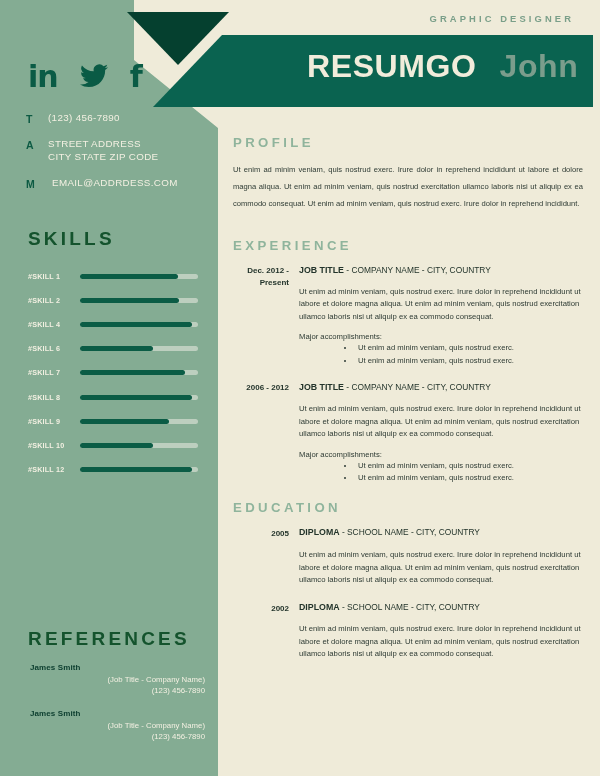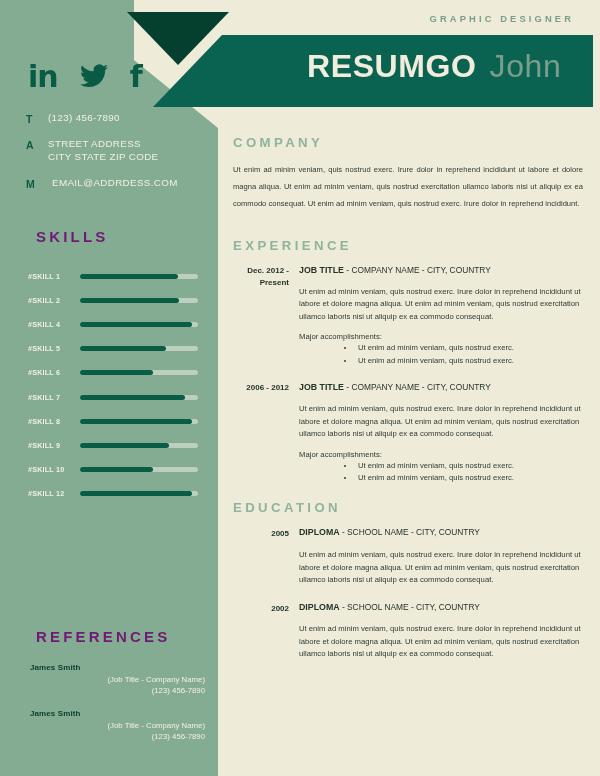--- a/index.html
+++ b/index.html
@@ -106,25 +106,25 @@
   .contact-val {
     font-size: 9.8px;
     color: #f3f0e2;
     letter-spacing: .35px;
     line-height: 1.32;
   }
 
   
   .side-head {
     position: absolute;
-    left: 36px;
-    font-size: 15px;
+    left: 28px;
+    font-size: 19px;
     font-weight: bold;
     letter-spacing: 3.2px;
-    color: #701a75;
+    color: #14532d;
   }
   #skills-head { top: 228px; }
   #refs-head   { top: 628px; }
 
   
   .skills-wrap {
     position: absolute;
     left: 28px;
     top: 264px;
     width: 170px;
@@ -190,32 +190,32 @@
     font-weight: bold;
     letter-spacing: 3.1px;
     color: #7a9f89;
   }
   .name-block {
     position: absolute;
     left: 307px;
     top: 48px;
     display: flex;
     align-items: baseline;
-    gap: 13px;
+    gap: 23px;
   }
   .name-first {
     font-size: 32px;
     font-weight: bold;
     color: #f1ecdb;
     letter-spacing: .6px;
     font-family: "Liberation Sans", sans-serif;
   }
   .name-last {
     font-size: 32px;
-    font-weight: normal;
+    font-weight: bold;
     color: #7b9d8c;
     letter-spacing: .6px;
     font-family: "Liberation Sans", sans-serif;
   }
 
   
   .main {
     position: absolute;
     left: 233px;
     top: 135px;
@@ -346,26 +346,20 @@
           <div class="skill-fill" style="width: 84%;"></div>
         </div>
       </div>
       <div class="skill-row">
         <span class="skill-label">#SKILL 4</span>
         <div class="skill-track">
           <div class="skill-fill" style="width: 95%;"></div>
         </div>
       </div>
       <div class="skill-row">
-        <span class="skill-label">#SKILL 5</span>
-        <div class="skill-track">
-          <div class="skill-fill" style="width: 73%;"></div>
-        </div>
-      </div>
-      <div class="skill-row">
         <span class="skill-label">#SKILL 6</span>
         <div class="skill-track">
           <div class="skill-fill" style="width: 62%;"></div>
         </div>
       </div>
       <div class="skill-row">
         <span class="skill-label">#SKILL 7</span>
         <div class="skill-track">
           <div class="skill-fill" style="width: 89%;"></div>
         </div>
@@ -407,21 +401,21 @@
       <div class="ref-item">
         <div class="ref-name">James Smith</div>
         <div class="ref-line">(Job Title - Company Name)</div>
         <div class="ref-line">(123) 456-7890</div>
       </div>
     </div>
 
   <div class="main">
 
     <section>
-      <div class="sec-head">COMPANY</div>
+      <div class="sec-head">PROFILE</div>
       <p class="body-para">Ut enim ad minim veniam, quis nostrud exerc. Irure dolor in reprehend incididunt ut labore et dolore magna aliqua. Ut enim ad minim veniam, quis nostrud exercitation ullamco laboris nisi ut aliquip ex ea commodo consequat. Ut enim ad minim veniam, quis nostrud exerc. Irure dolor in reprehend incididunt.</p>
     </section>
 
     <section class="sec-exp">
       <div class="sec-head">EXPERIENCE</div>
       <div id="exp-wrap">
           <div class="entry">
             <div class="entry-date">Dec. 2012 - Present</div>
             <div class="entry-body">
               <div class="entry-title"><b>JOB TITLE</b><span> - COMPANY NAME - CITY, COUNTRY</span></div>

